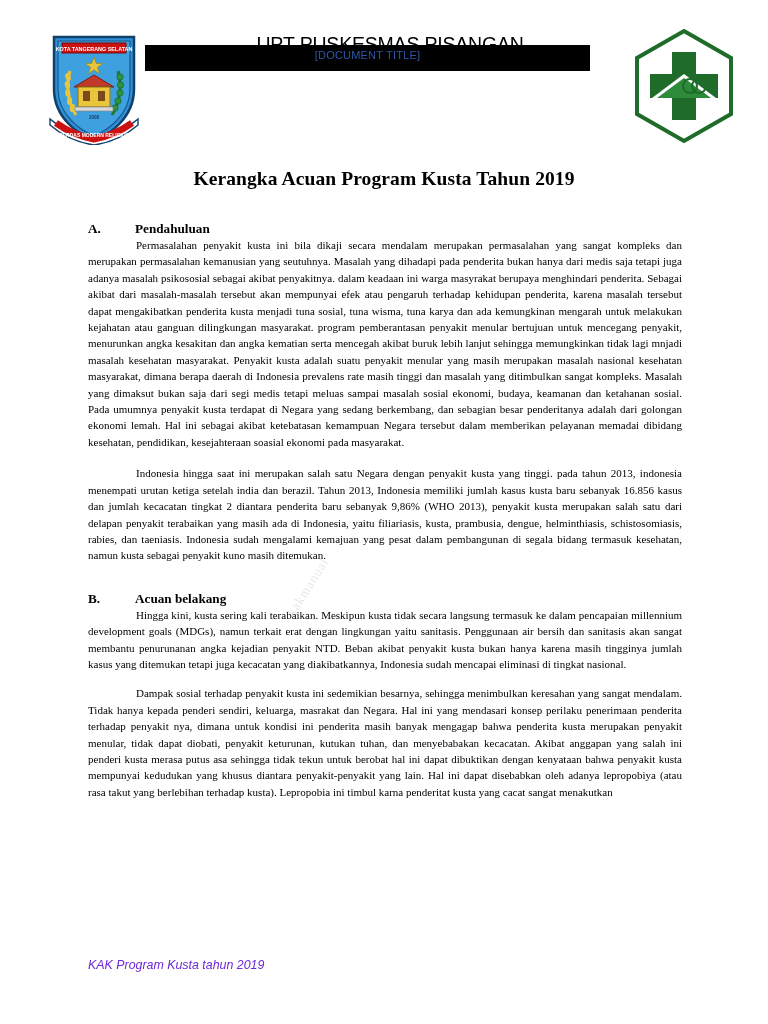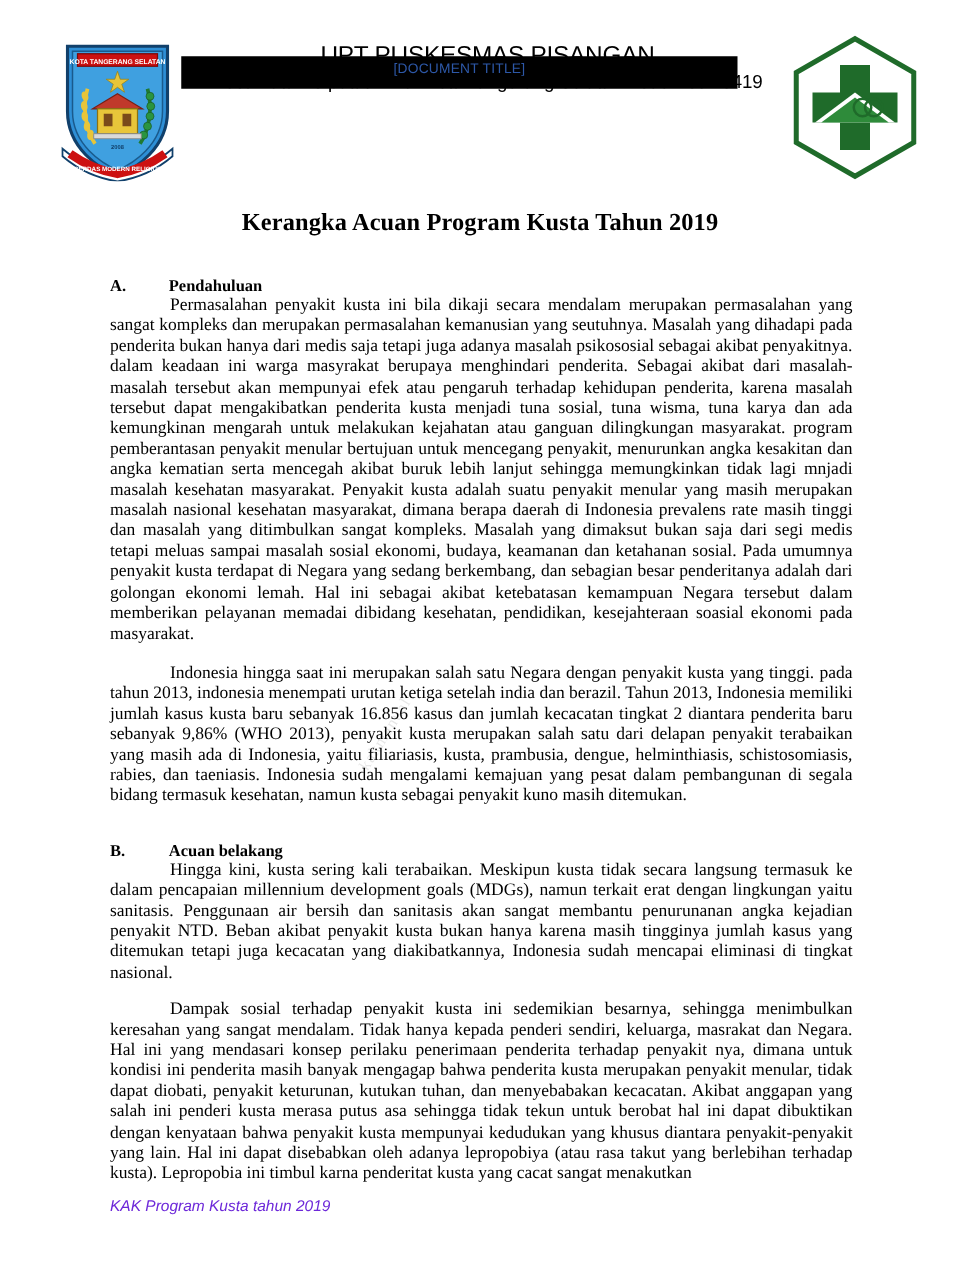--- a/index.html
+++ b/index.html
@@ -100,23 +100,24 @@
     letter-spacing: -0.2px;
     margin-top: 1px;
   }
   .hdr-addr {
     font-size: 12.6px;
     line-height: 17px;
     letter-spacing: -0.15px;
     white-space: nowrap;
   }
   .hdr-addr2 {
-    font-size: 15px;
+    font-size: 11px;
     line-height: 17px;
     letter-spacing: -0.15px;
+    font-weight: bold;
   }
   .hdr-tel {
     font-size: 12.6px;
     line-height: 17px;
     letter-spacing: -0.15px;
     margin-top: 4px;
   }
   .hdr-tel .email {
     text-decoration: underline;
   }
@@ -173,21 +174,21 @@
   .section-letter {
     width: 47px;
     flex: 0 0 47px;
   }
   .section-title { flex: 1 1 auto; }
 
   p.para {
     margin: 0;
     text-align: justify;
     text-justify: inter-word;
-    font-size: 14px;
+    font-size: 11px;
     line-height: 16.4px;
     text-indent: 48px;
     hyphens: none;
   }
   p.gap { margin-top: 15px; }
   p.gap-sm { margin-top: 13px; }
 
   .section-block-b { margin-top: 26px; }
 
   

